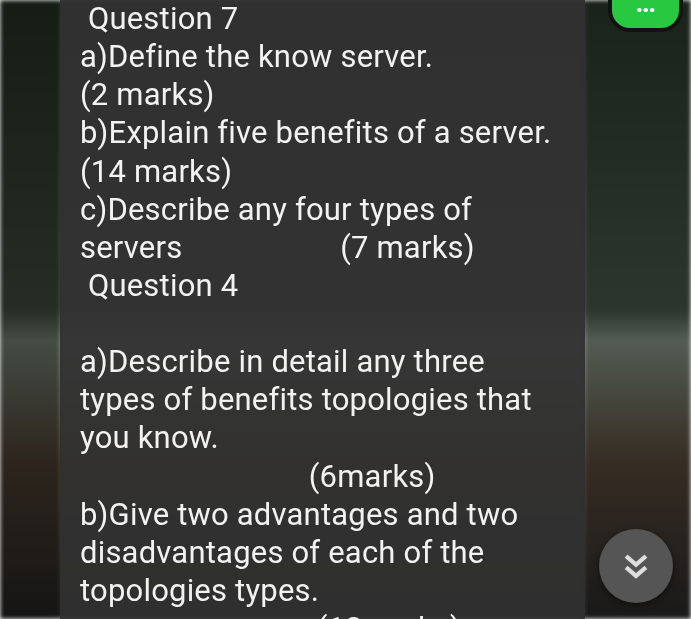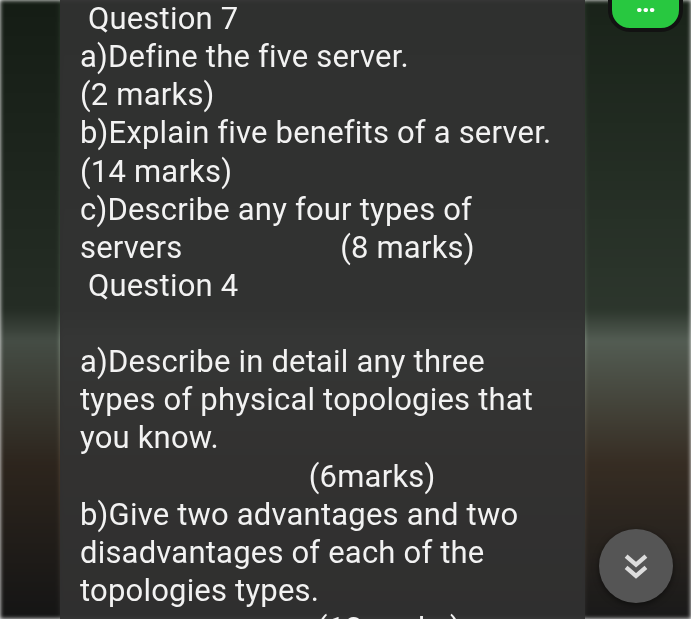--- a/index.html
+++ b/index.html
@@ -52,27 +52,27 @@
     }
     .scroll-btn svg { width: 34px; height: 34px; fill: none; stroke:#ddd; stroke-width:3; }
   </style>
 </head>
 <body>
 
 <div class="bg"></div>
 
 <div class="panel">
   <div class="qtext"><span> Question 7</span>
-<span>a)Define the five server.</span>
+<span>a)Define the know server.</span>
 <span>(2 marks)</span>
 <span>b)Explain five benefits of a server.             (14 marks)</span>
-<span>c)Describe any four types of servers                    (8 marks)</span>
+<span>c)Describe any four types of servers                    (7 marks)</span>
 <span> Question 4</span>
 <span></span>
-<span>a)Describe in detail any three types of physical topologies that you know.</span>
+<span>a)Describe in detail any three types of benefits topologies that you know.</span>
 <span>                             (6marks)</span>
 <span>b)Give two advantages and two disadvantages of each of the topologies types.</span>
 <span>                              (12marks)</span></div>
 </div>
 
 <div class="green-btn">
   <span>…</span>
 </div>
 
 <div class="scroll-btn">

